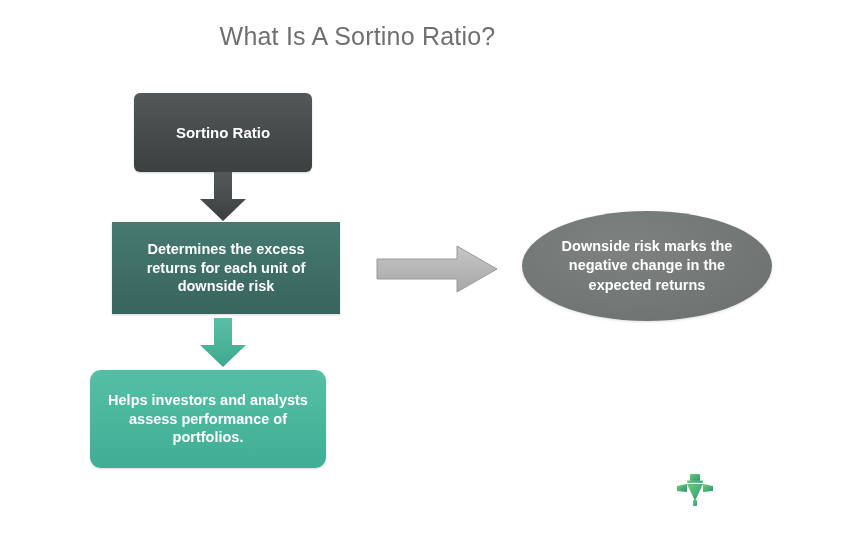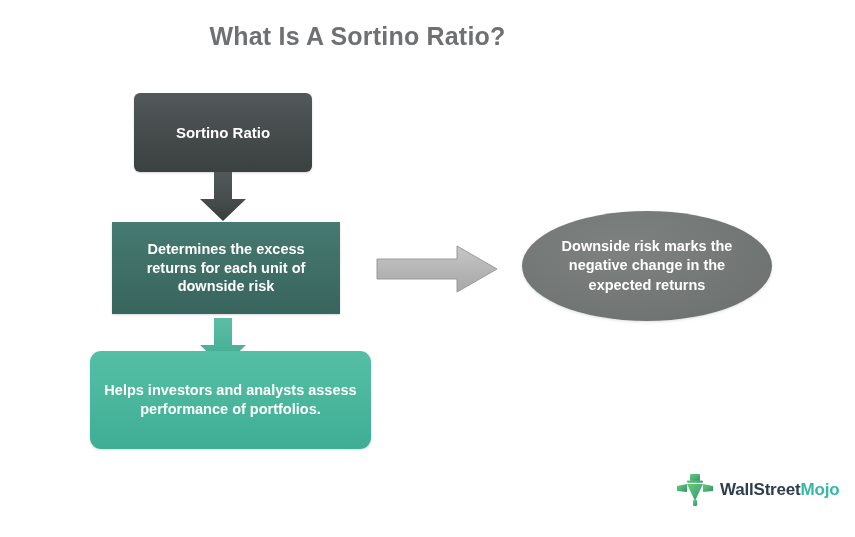--- a/index.html
+++ b/index.html
@@ -19,21 +19,21 @@
   }
 
   
   #page-title {
     position: absolute;
     left: 0;
     top: 22px;
     width: 715px;
     text-align: center;
     font-size: 25px;
-    font-weight: 700;
+    font-weight: 400;
     color: #6e7072;
     letter-spacing: 0.2px;
     white-space: nowrap;
   }
 
   
   .flow-box {
     position: absolute;
     display: flex;
     align-items: center;
@@ -63,22 +63,22 @@
     width: 228px;
     height: 92px;
     border-radius: 0;
     font-size: 14.5px;
     background: linear-gradient(180deg, #477a72 0%, #3f6f67 50%, #38655e 100%);
     box-shadow: 0 1px 2px rgba(0,0,0,0.16);
   }
 
   #box-helps {
     left: 90px;
-    top: 351px;
-    width: 281px;
+    top: 370px;
+    width: 236px;
     height: 98px;
     border-radius: 11px;
     font-size: 14.5px;
     background: linear-gradient(180deg, #55bfa6 0%, #4ab79d 50%, #3fae94 100%);
     box-shadow: 0 1px 2px rgba(0,0,0,0.14);
   }
 
   
   #ellipse-downside-risk {
     position: absolute;
@@ -207,18 +207,15 @@
         <rect x="11" y="9.5" width="16" height="2.3" rx="1" fill="url(#gradLogo)"></rect>
 
         <polygon points="1,15 11,13 11,21 1,20" fill="url(#gradLogo)"></polygon>
         <polygon points="37,15 27,13 27,21 37,20" fill="url(#gradLogo)"></polygon>
 
         <polygon points="11,13 27,13 19,30" fill="url(#gradLogo)"></polygon>
 
         <rect x="17" y="29" width="4" height="6" rx="1" fill="url(#gradLogo)"></rect>
       </svg>
     </span>
-    <span id="brand-logo-text">
-      <span id="brand-word-wallstreet">WallStreet</span><span id="brand-word-mojo">Mojo</span>
-    </span>
   </div>
 
 </div>
 
 </body></html>

